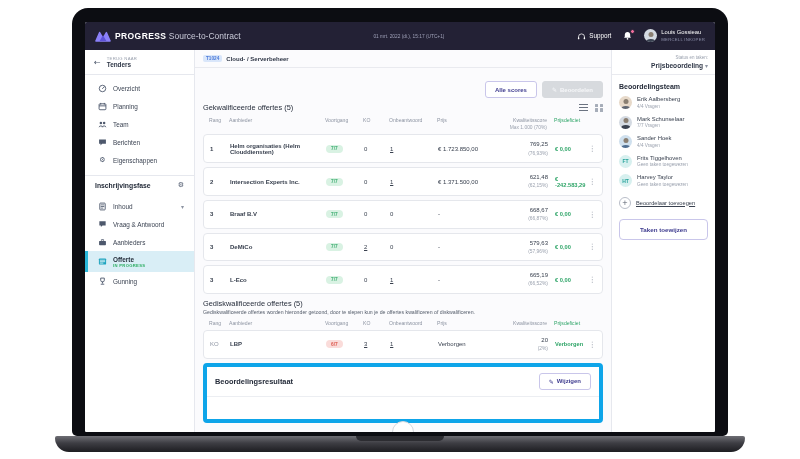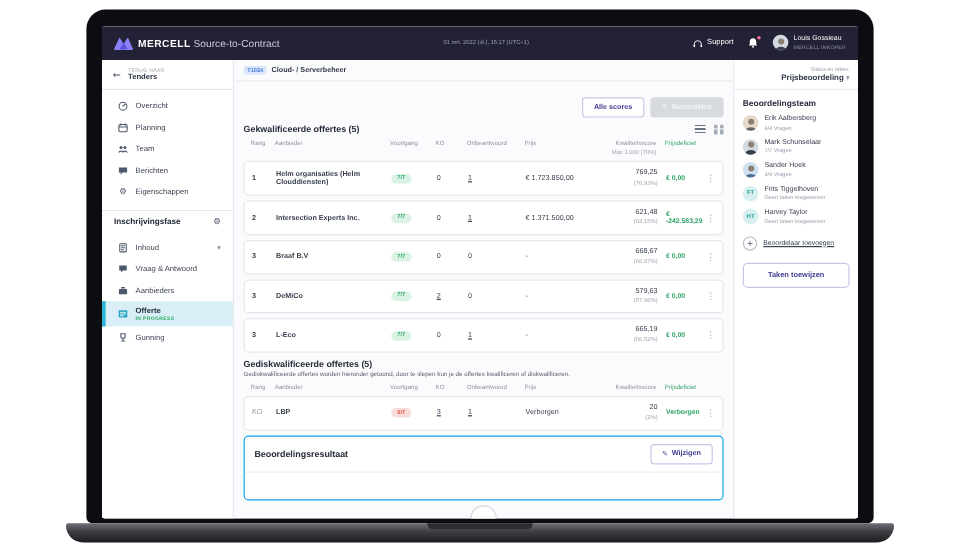--- a/index.html
+++ b/index.html
@@ -61,21 +61,21 @@
   .scroll{flex:1;padding:6px 8px 0;min-height:0}
   .title-row{display:flex;justify-content:space-between;align-items:flex-start;margin-top:2px}
   .page-title{font-size:13px;font-weight:bold;color:#252c3a}
   .pencil{color:#8b93a1;font-size:8px;margin-left:3px}
   .meta{text-align:right;font-size:5.2px;color:#555d6b;line-height:1.7}
   .btn-row{display:flex;justify-content:flex-end;gap:5px;margin:7px 0 5px}
   .btn{font-size:6px;font-weight:bold;padding:4px 9px;border-radius:3px;border:1px solid;display:inline-flex;gap:3px;align-items:center}
   .btn-outline{background:#fff;border-color:#c9c6ea;color:#3f3c8f}
   .btn-disabled{background:#d7dade;border-color:#d7dade;color:#f6f7f9}
   .sec-row{display:flex;justify-content:space-between;align-items:center;margin:3px 0 1px}
-  .sec-title{font-size:7.4px;font-weight:bold;color:#252c3a}
+  .sec-title{font-size:7.4px;font-weight:normal;color:#252c3a}
   .views{display:flex;gap:7px;align-items:center}
   .li-lines{width:9px;height:7px;background:repeating-linear-gradient(to bottom,#6b7381 0 1px,transparent 1px 3px)}
   .gr-grid{width:8px;height:8px;display:grid;grid-template-columns:1fr 1fr;gap:1.5px}
   .gr-grid i{background:#a6adb9;border-radius:.5px}
 
   .thead{display:flex;font-size:5.1px;color:#8d94a2;padding:4px 6px 3px;align-items:flex-start}
   .trow{display:flex;align-items:center;background:#fff;border:1px solid #e5e7ec;border-radius:4px;padding:5px 6px;margin-bottom:4px;font-size:6px;color:#39414f}
   .c-rang{width:20px;flex:0 0 20px}
   .c-aanb{width:96px;flex:0 0 96px;padding-right:4px}
   .c-voort{width:38px;flex:0 0 38px}
@@ -87,21 +87,21 @@
   .c-menu{width:10px;flex:0 0 10px;text-align:right}
   .bold{font-weight:bold}
   .pill{display:inline-block;background:#d9f2e3;color:#3fae72;font-size:4.8px;font-weight:bold;padding:1.5px 5px;border-radius:6px}
   .pill.red{background:#fadcda;color:#dd5a4f}
   .u{text-decoration:underline;cursor:pointer}
   .score-sub{font-size:4.9px;color:#9aa1ae}
   .money{color:#2fa568;font-weight:bold;font-size:5.7px}
   .kebab{color:#8d94a2;font-size:7.5px;cursor:pointer}
   .h-green{color:#2fa568}
   .disq-desc{font-size:5.2px;color:#555d6b;margin:1px 0 1px}
-  .result-card{background:#fff;border:1px solid #0ea5e9;border-radius:4px;margin-top:4px}
+  .result-card{background:#fff;border:4px solid #0ea5e9;border-radius:4px;margin-top:4px}
   .result-head{display:flex;justify-content:space-between;align-items:center;padding:6px 8px;border-bottom:1px solid #eceef2}
   .result-title{font-size:7.4px;font-weight:bold;color:#252c3a}
   .result-body{height:22px}
   .fab{position:absolute;bottom:-11px;left:50%;margin-left:-11px;width:22px;height:22px;border-radius:50%;background:#fff;border:1px solid #d5d8de}
 
   
   .panel{width:104px;background:#fff;border-left:1px solid #e6e8ee;display:flex;flex-direction:column}
   .panel-top{border-bottom:1px solid #e9eaef;padding:5px 7px 5px;text-align:right}
   .status-small{font-size:4.5px;color:#9aa1ae}
   .status-val{font-size:6.6px;font-weight:bold;color:#2e3646;margin-top:2px}
@@ -123,21 +123,21 @@
 <div>
   <div class="bezel">
     <div class="screen">
 
       <header class="topbar">
         <div class="brand">
           <svg width="16" height="11" viewBox="0 0 18 12">
             <path d="M1 11 L5.2 1.5 L9 8 L12.8 1.5 L17 11 Z" fill="#8b80f9" stroke="#8b80f9" stroke-width="1.6" stroke-linejoin="round"></path>
             <path d="M5.2 11 L9 4.5 L12.8 11 Z" fill="#5e53d8"></path>
           </svg>
-          <span class="brand-txt"><b>MERCELL</b> <span>Source-to-Contract</span></span>
+          <span class="brand-txt"><b>PROGRESS</b> <span>Source-to-Contract</span></span>
         </div>
         <div class="tb-center">01 mrt. 2022 (di.), 15:17 (UTC+1)</div>
         <div class="tb-right">
           <div class="support">
             <svg width="9" height="8" viewBox="0 0 12 10">
               <path d="M2 8V6.2a4 4 0 0 1 8 0V8" stroke="#fff" stroke-width="1" fill="none"></path>
               <rect x="1.2" y="6.6" width="1.9" height="2.8" rx="0.9" fill="#fff"></rect>
               <rect x="8.9" y="6.6" width="1.9" height="2.8" rx="0.9" fill="#fff"></rect>
             </svg>
             <span>Support</span>

